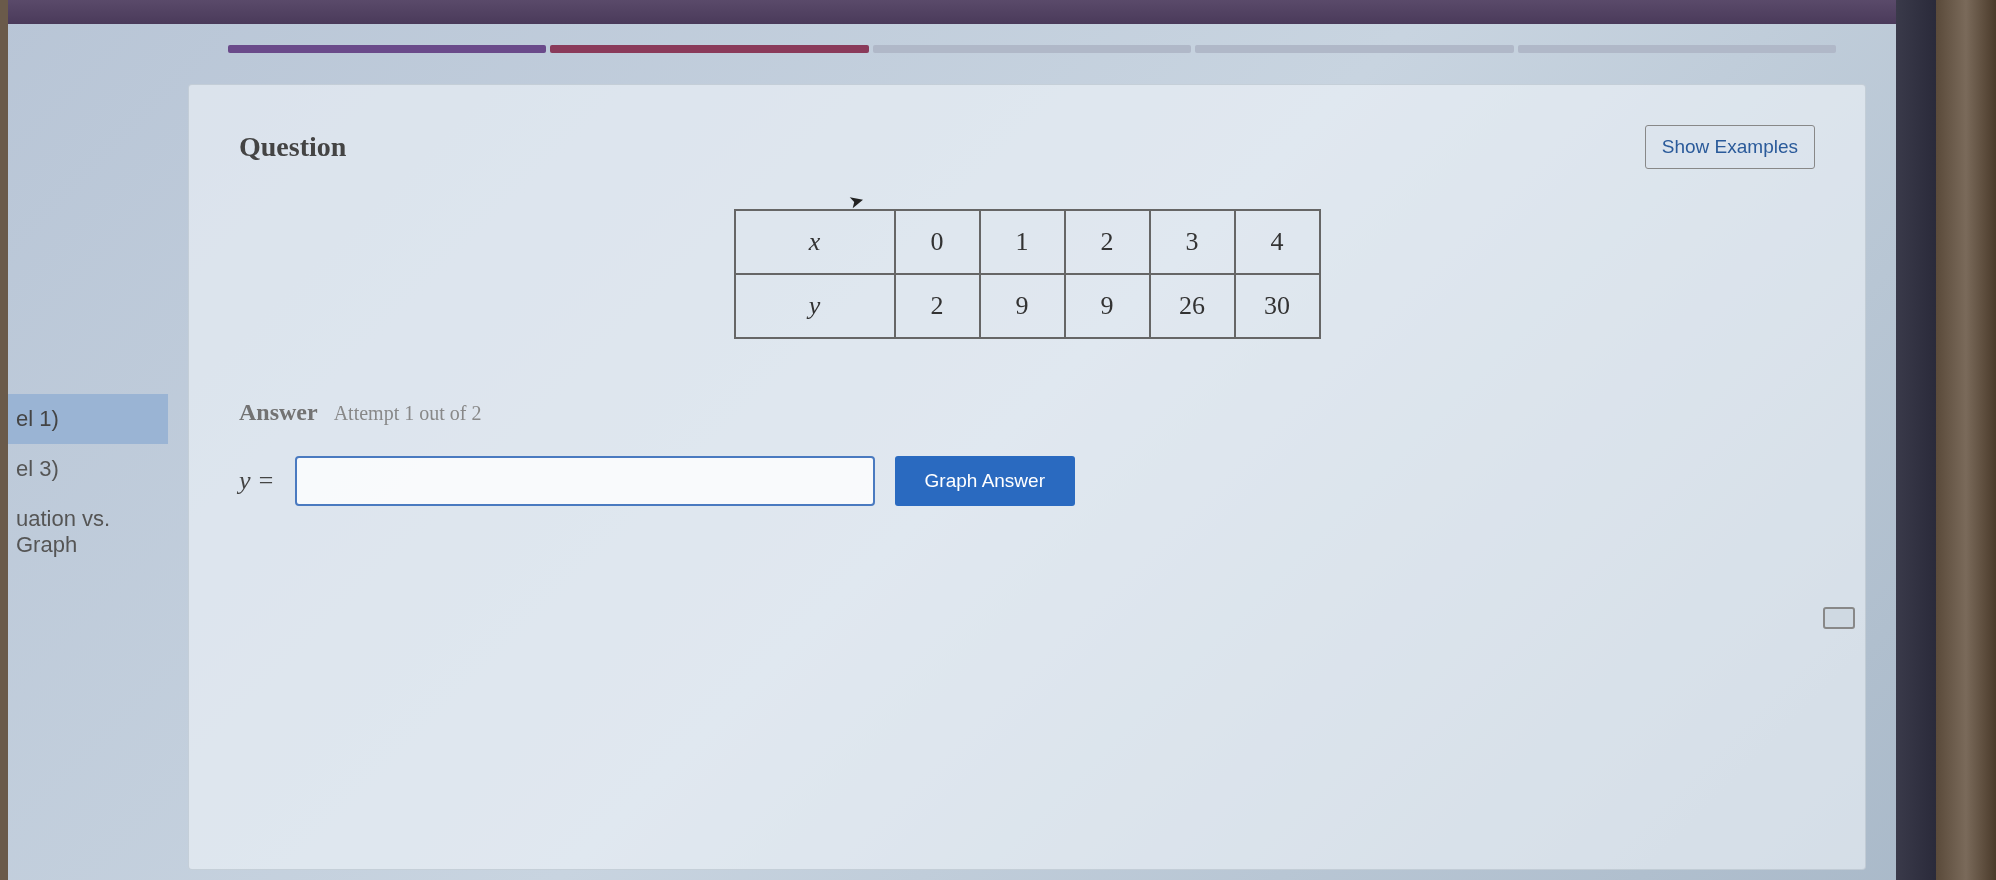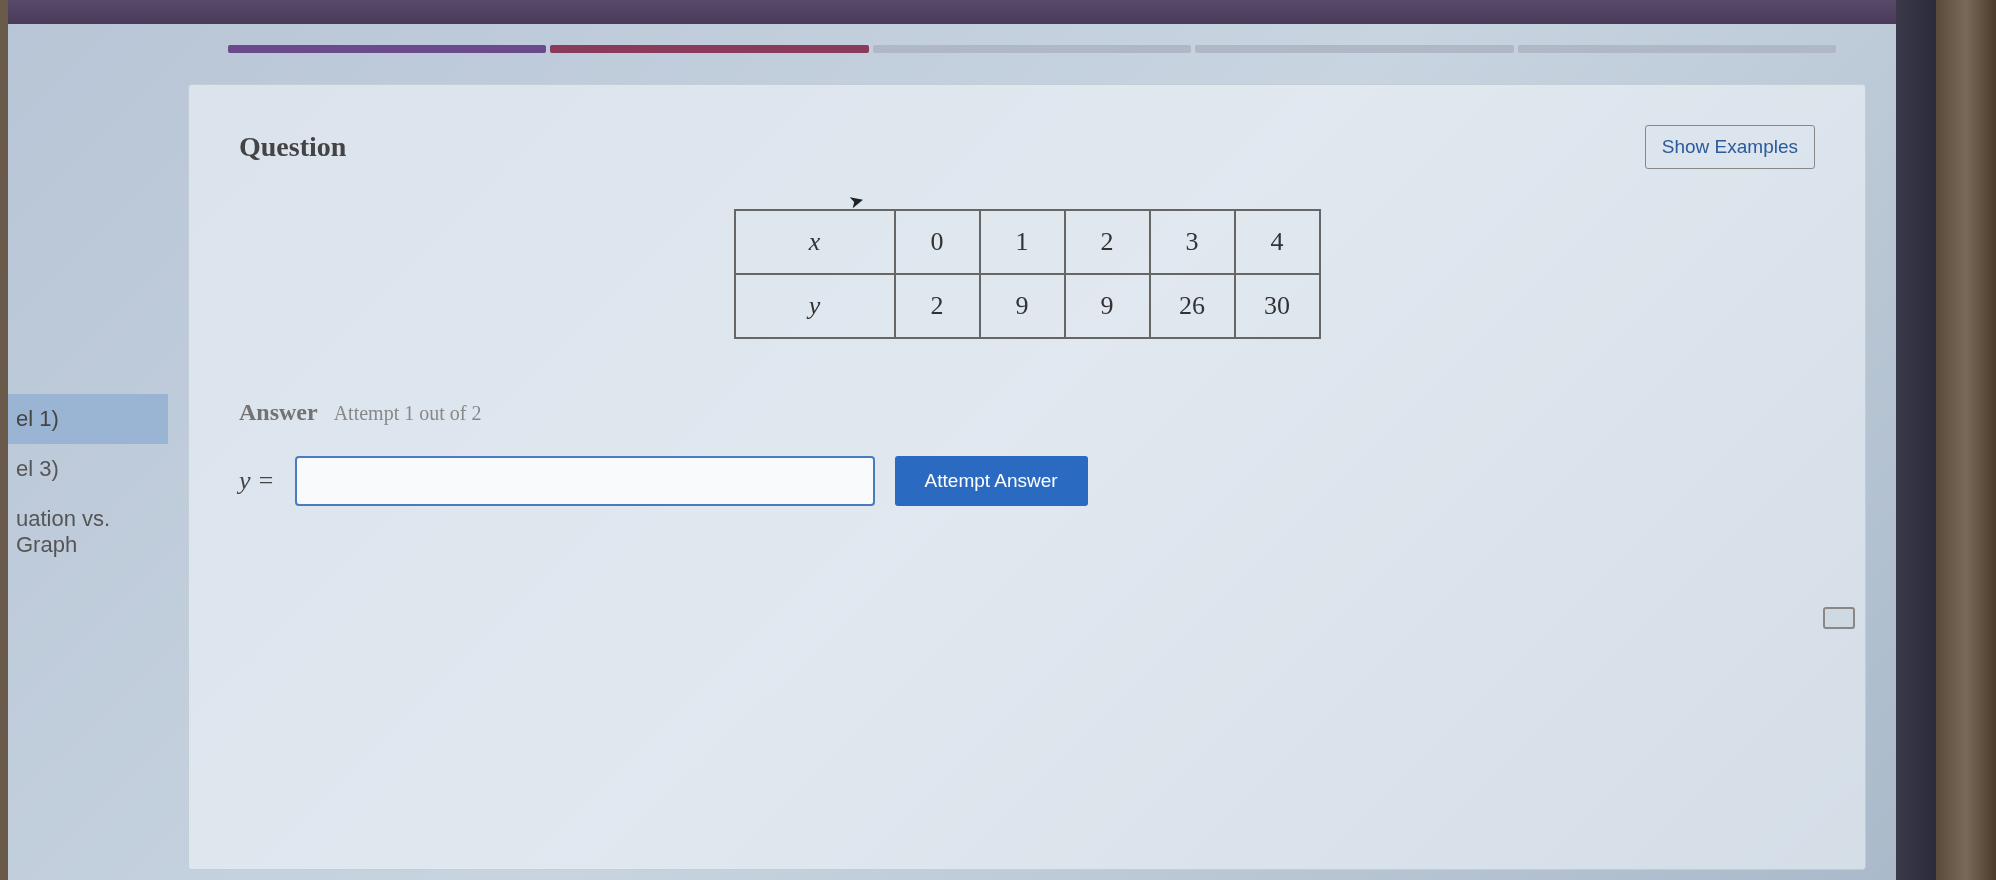--- a/index.html
+++ b/index.html
@@ -268,20 +268,20 @@
 
       <div class="keyboard-icon"></div>
 
       <div class="answer-section">
         <span class="answer-label">Answer</span>
         <span class="attempt-text">Attempt 1 out of 2</span>
         
         <div class="answer-input-row">
           <span class="y-equals">y =</span>
           <input type="text" class="answer-input" value="" style="">
-          <button class="submit-btn">Attempt Answer</button>
+          <button class="submit-btn">Graph Answer</button>
         </div>
       </div>
     </div>
   </div>
 </div>
 <div class="inner-frame"></div>
 <div class="outer-frame"></div>
 
 </body></html>

